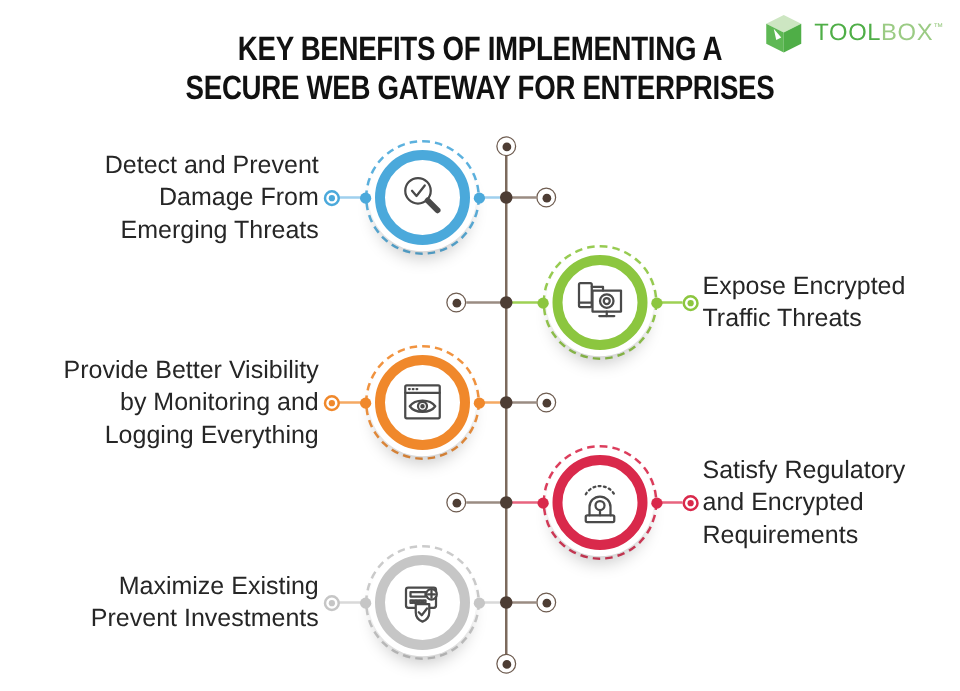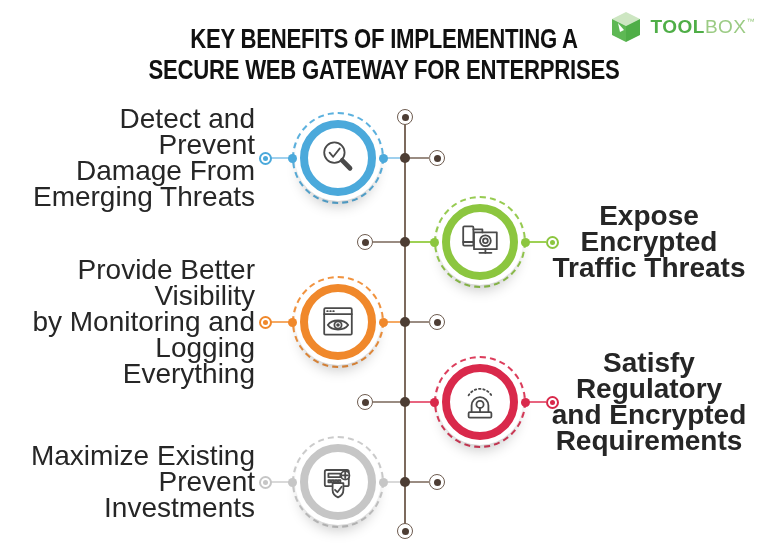--- a/index.html
+++ b/index.html
@@ -8,21 +8,21 @@
     font-family:"Liberation Sans", sans-serif;color:#262626;
   }
   
   .title{
     position:absolute;top:24px;left:0;width:768px;text-align:center;
     font-weight:700;font-size:27px;line-height:31px;letter-spacing:-0.3px;color:#111;
     white-space:pre-line;transform:scaleX(0.82);transform-origin:50% 0;
   }
   .logo{position:absolute;top:10px;right:13px;display:flex;align-items:center;gap:7px;}
   .logo .word{font-size:19px;letter-spacing:0.5px;display:flex;align-items:flex-start;}
-  .logo .tool{font-weight:700;color:#4fae47;}
+  .logo .tool{font-weight:400;color:#4fae47;}
   .logo .box{font-weight:400;color:#9bcb84;}
   .logo .tm{font-size:8px;color:#9bcb84;margin-top:1px;}
   
   .vline{position:absolute;left:404px;top:117px;width:2px;height:414px;background:#7c6a5d;}
   .ringdot{
     position:absolute;width:16px;height:16px;border-radius:50%;
     border:1.5px solid #6e5c50;background:#fff;box-sizing:border-box;
   }
   .ringdot::after{
     content:"";position:absolute;left:50%;top:50%;width:7px;height:7px;margin:-3.5px 0 0 -3.5px;
@@ -52,24 +52,24 @@
     border:2px solid var(--c);background:#fff;top:calc(var(--y) - 6.5px);z-index:2;
   }
   .bullet::after{
     content:"";position:absolute;left:50%;top:50%;width:5px;height:5px;margin:-2.5px 0 0 -2.5px;
     border-radius:50%;background:var(--c);
   }
   .row.left  .bullet{left:259px;}
   .row.right .bullet{left:546px;}
   .row-text{
     position:absolute;top:var(--y);transform:translateY(-50%);
-    font-size:28px;line-height:26px;white-space:pre-line;z-index:2;
+    font-size:20px;line-height:26px;white-space:pre-line;z-index:2;
   }
   .row.left  .row-text{left:18px;width:237px;text-align:right;}
-  .row.right .row-text{left:550px;width:198px;text-align:center;font-weight:bold;}
+  .row.right .row-text{left:562px;width:198px;text-align:left;}
   
   .icon-wrap{
     position:absolute;left:calc(var(--ix) - 46px);top:calc(var(--y) - 46px);
     width:92px;height:92px;z-index:2;
   }
   .dashed-ring{
     position:absolute;inset:0;border-radius:50%;border:2px dashed var(--c);
     box-sizing:border-box;opacity:0.9;
   }
   .edge-dot{

